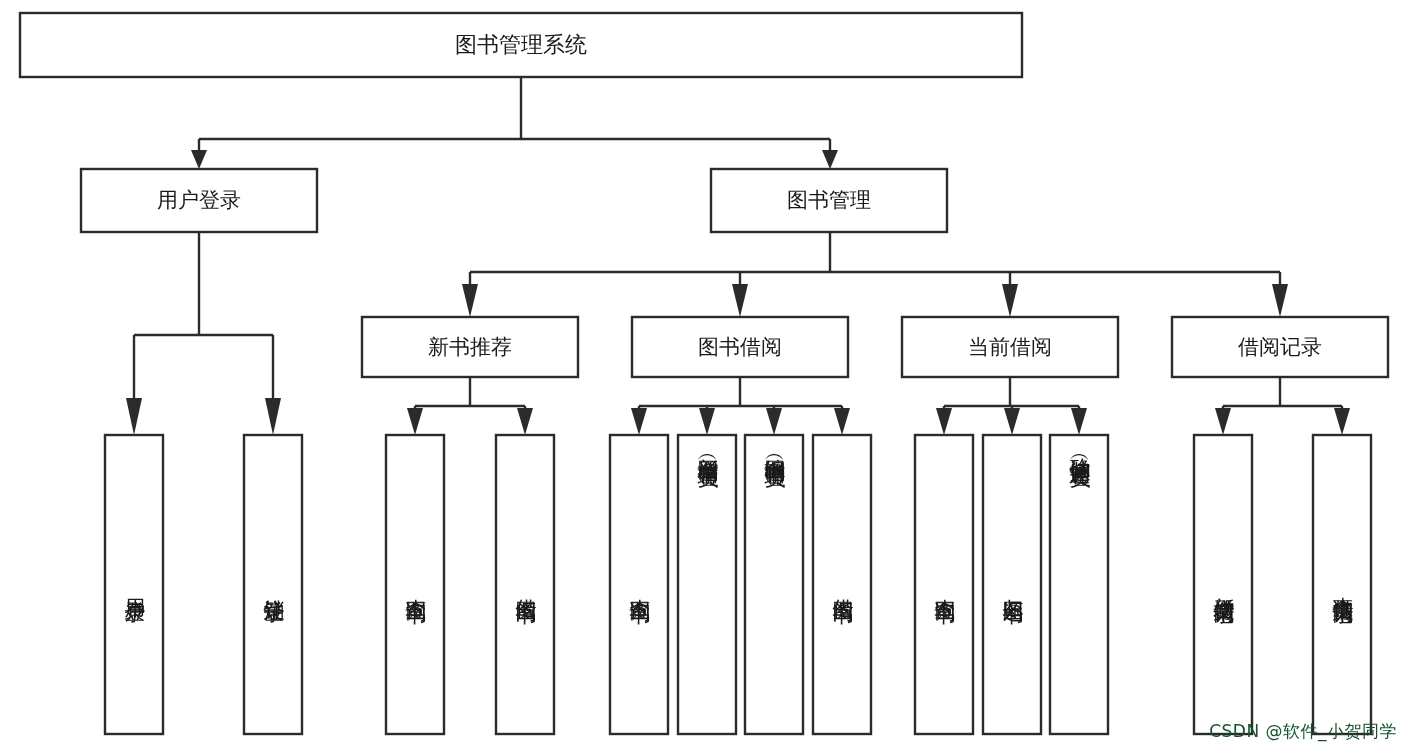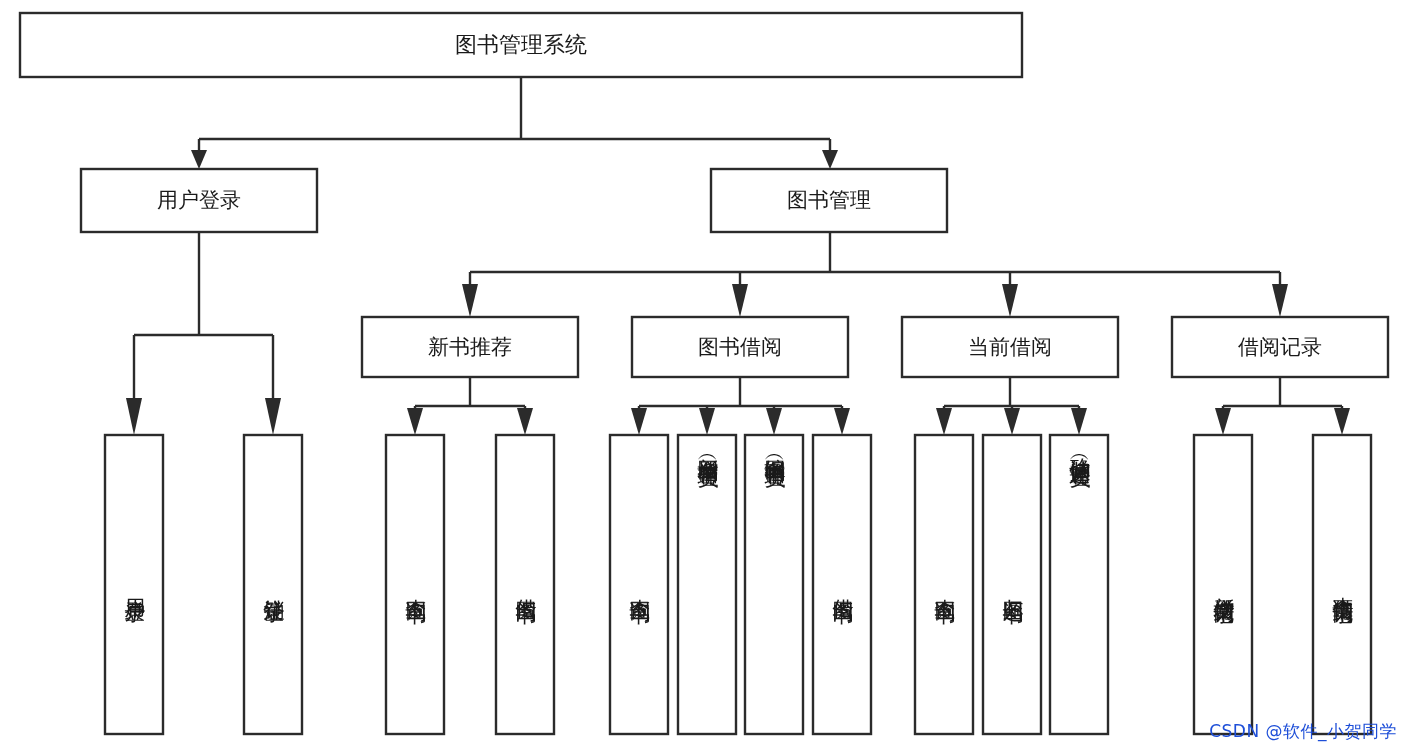--- a/index.html
+++ b/index.html
@@ -75,21 +75,21 @@
     align-items: flex-start;
     padding-top: 6px;
     box-sizing: border-box;
   }
   .watermark {
     position: absolute;
     right: 8px;
     bottom: 4px;
     font-family: "DejaVu Sans", "Liberation Sans", sans-serif;
     font-size: 17px;
-    color: #1d4ed8;
+    color: #14532d;
     white-space: nowrap;
     letter-spacing: 0.5px;
   }
 </style>
 </head>
 <body>
 
 <div id="diagram-root">
 
   <svg class="flow" viewBox="0 0 1405 747" xmlns="http://www.w3.org/2000/svg">

